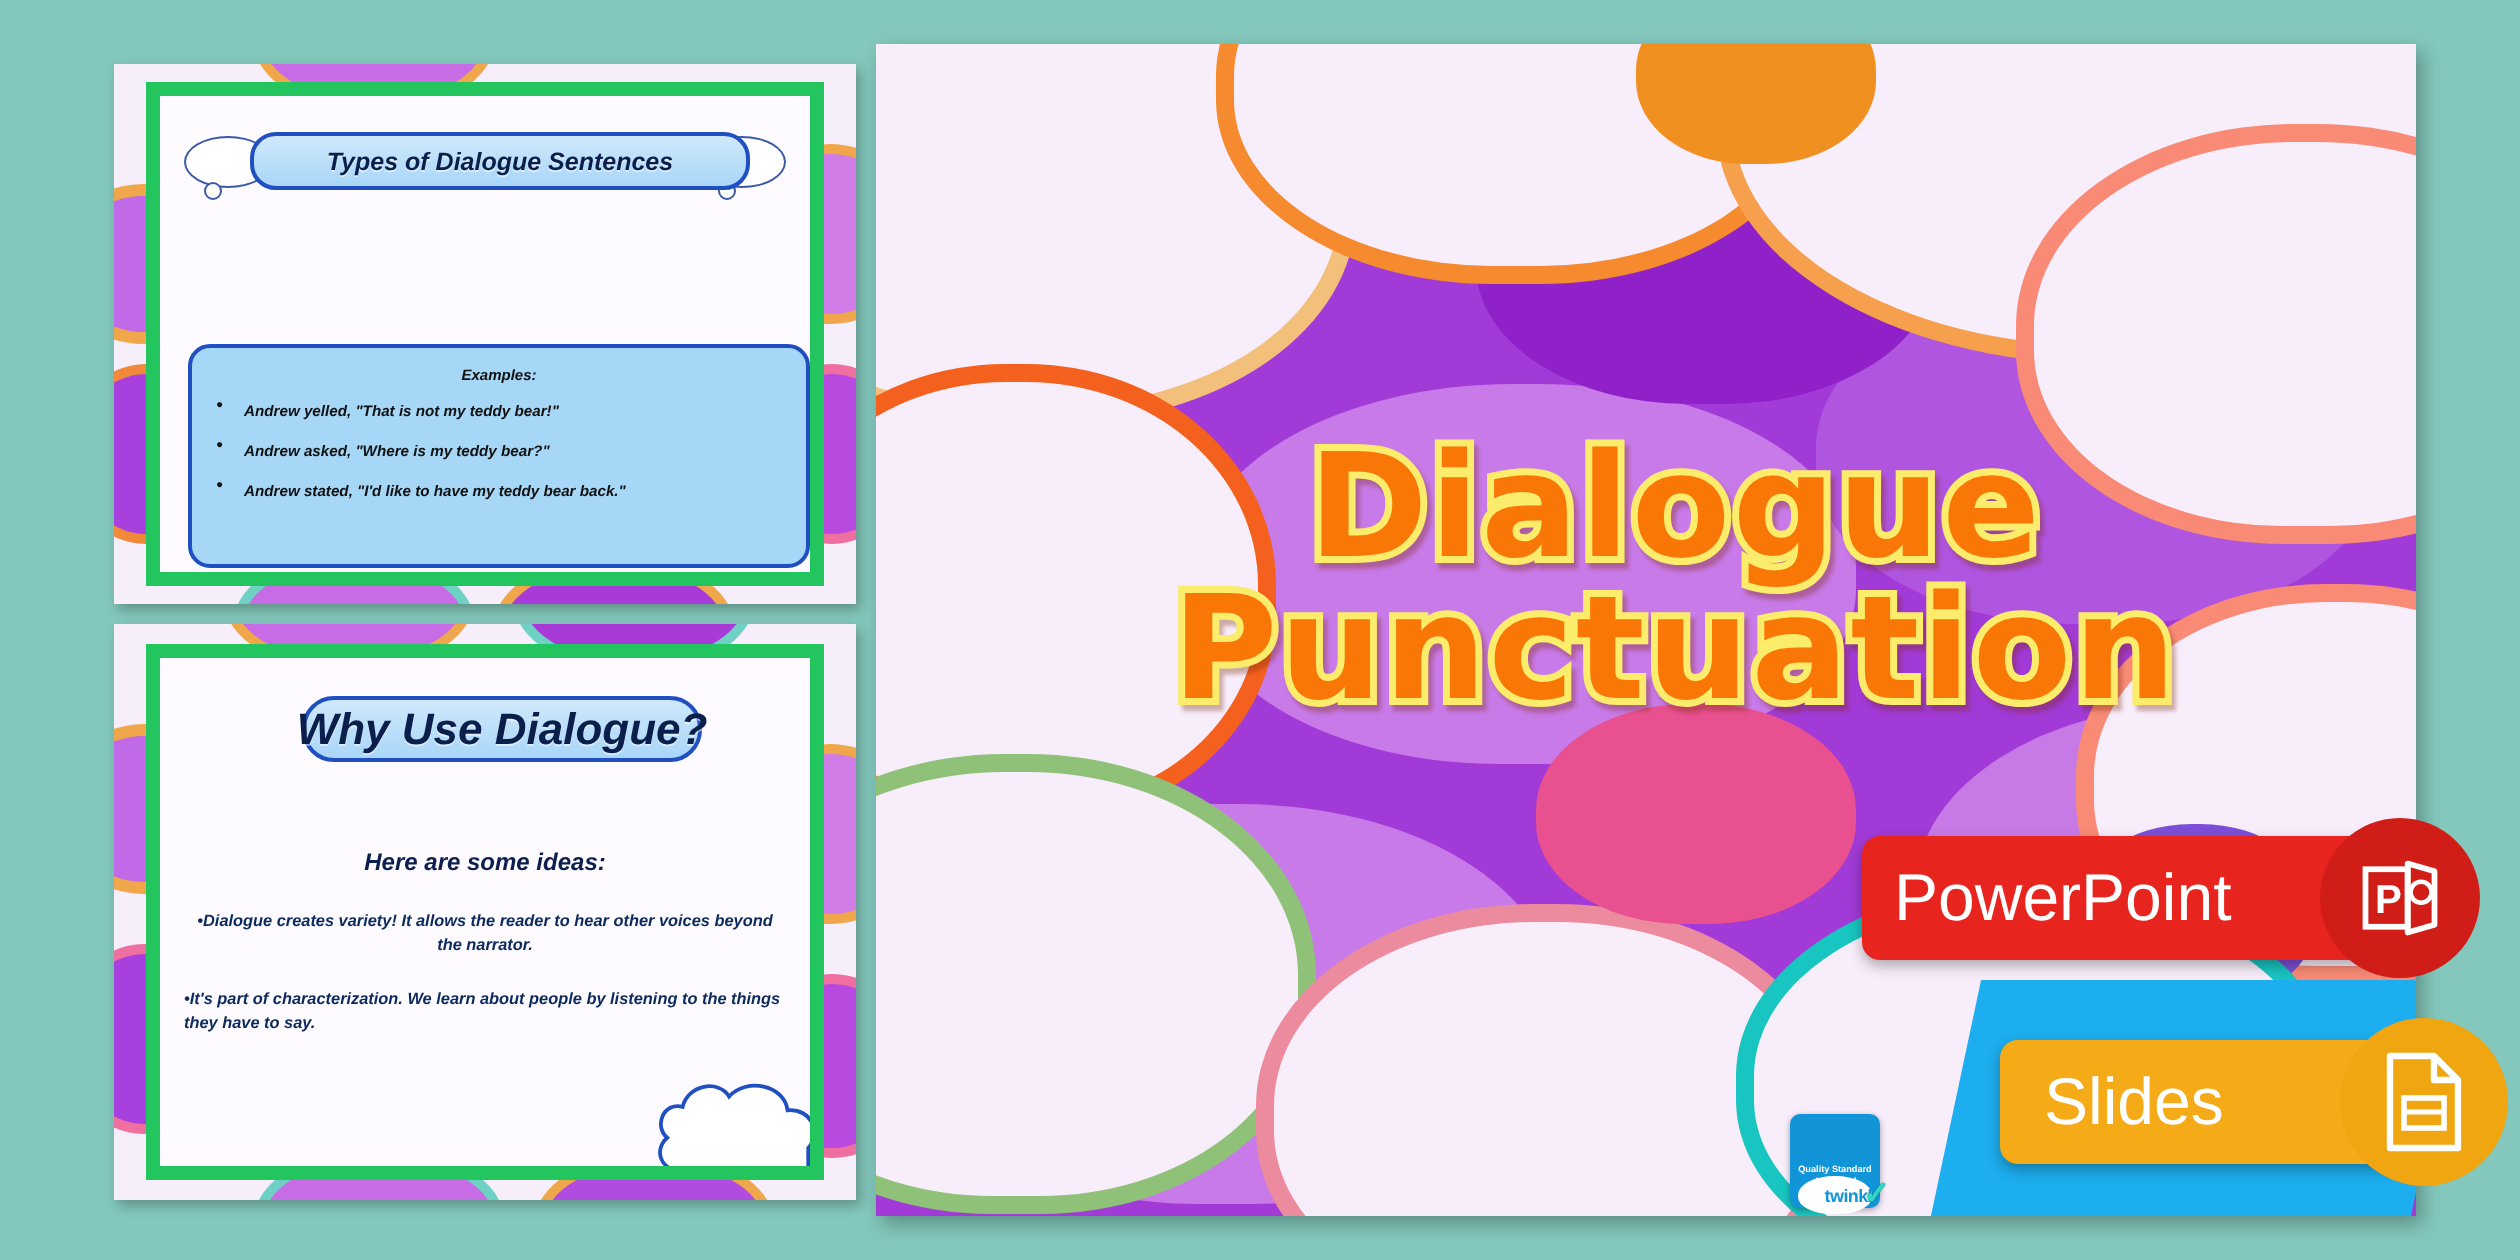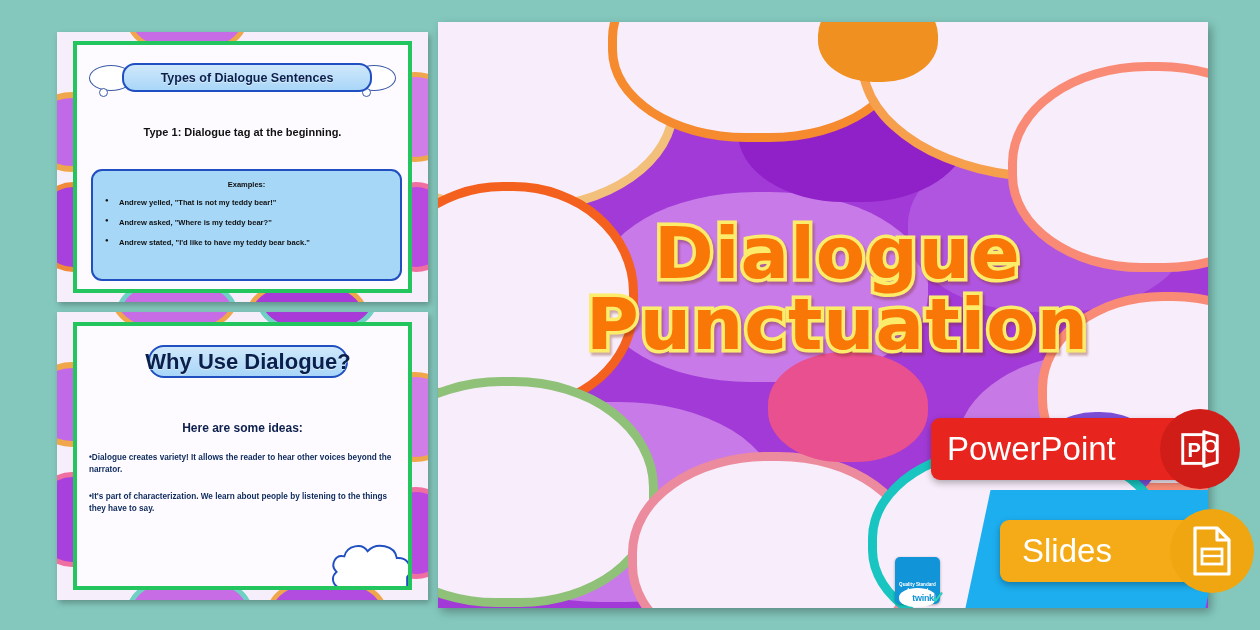--- a/index.html
+++ b/index.html
@@ -18,22 +18,23 @@
   
   .thumb {
     position: absolute;
     background: #f7eefc;
     box-shadow: 2px 3px 6px rgba(0,0,0,.28);
     overflow: hidden;
   }
   .thumb-inner {
     position: absolute;
     background: #fdfbff;
-    border: 4px solid #22c55e;
+    border: 7px solid #22c55e;
     overflow: hidden;
+    font-style: italic;
   }
   #thumb1 { left: 57px; top: 32px; width: 371px; height: 270px; }
   #thumb1 .thumb-inner { left: 16px; top: 9px; width: 339px; height: 252px; }
   #thumb2 { left: 57px; top: 312px; width: 371px; height: 288px; }
   #thumb2 .thumb-inner { left: 16px; top: 10px; width: 339px; height: 268px; }
 
   .t-banner {
     position: absolute;
     background: linear-gradient(#cfe8fb, #a9d6f8);
     border: 2px solid #1f4fc0;
@@ -197,23 +198,20 @@
     </div>
 
     <div class="thumb-inner">
 
       <div class="bubble-deco" style="left:12px;top:20px;width:44px;height:26px;"></div>
       <div class="bubble-deco" style="right:12px;top:20px;width:44px;height:26px;"></div>
       <div class="t-banner" style="left:45px;top:18px;width:250px;height:29px;font-size:12.5px;">
         <span>Types of Dialogue Sentences</span>
       </div>
 
-      <div class="t-heading" style="top:81px;font-size:11px;">
-        <span>Type 1: Dialogue tag at the beginning.</span>
-      </div>
 
       <div class="t-box" style="left:14px;top:124px;width:311px;height:112px;">
         <div class="lbl">Examples:</div>
         <ul>
           <li>Andrew yelled, "That is not my teddy bear!"</li>
           <li>Andrew asked, "Where is my teddy bear?"</li>
           <li>Andrew stated, "I'd like to have my teddy bear back."</li>
         </ul>
       </div>
     </div>
@@ -233,21 +231,21 @@
 
     <div class="thumb-inner">
       <div class="t-banner" style="left:71px;top:19px;width:200px;height:33px;font-size:22px;border-radius:16px;">
         <span>Why Use Dialogue?</span>
       </div>
 
       <div class="t-heading" style="top:95px;font-size:12px;color:#0d1f4d;">
         <span>Here are some ideas:</span>
       </div>
 
-      <div class="t-para" style="top:126px;">•Dialogue creates variety! It allows the reader to hear other voices beyond the narrator.</div>
+      <div class="t-para" style="top:126px;text-align:center;">•Dialogue creates variety! It allows the reader to hear other voices beyond the narrator.</div>
       <div class="t-para" style="top:165px;">•It's part of characterization. We learn about people by listening to the things they have to say.</div>
 
       <svg class="t-cloud-corner" viewBox="0 0 100 70">
         <path d="M18 62 C6 62 2 50 10 43 C2 36 8 22 19 25 C22 12 40 9 46 19 C56 8 78 12 80 27 C94 26 100 40 92 49 L92 70 L18 70 Z" fill="#ffffff" stroke="#1f4fc0" stroke-width="2.2"></path>
       </svg>
     </div>
   </div>
 
   <div id="main">
 

